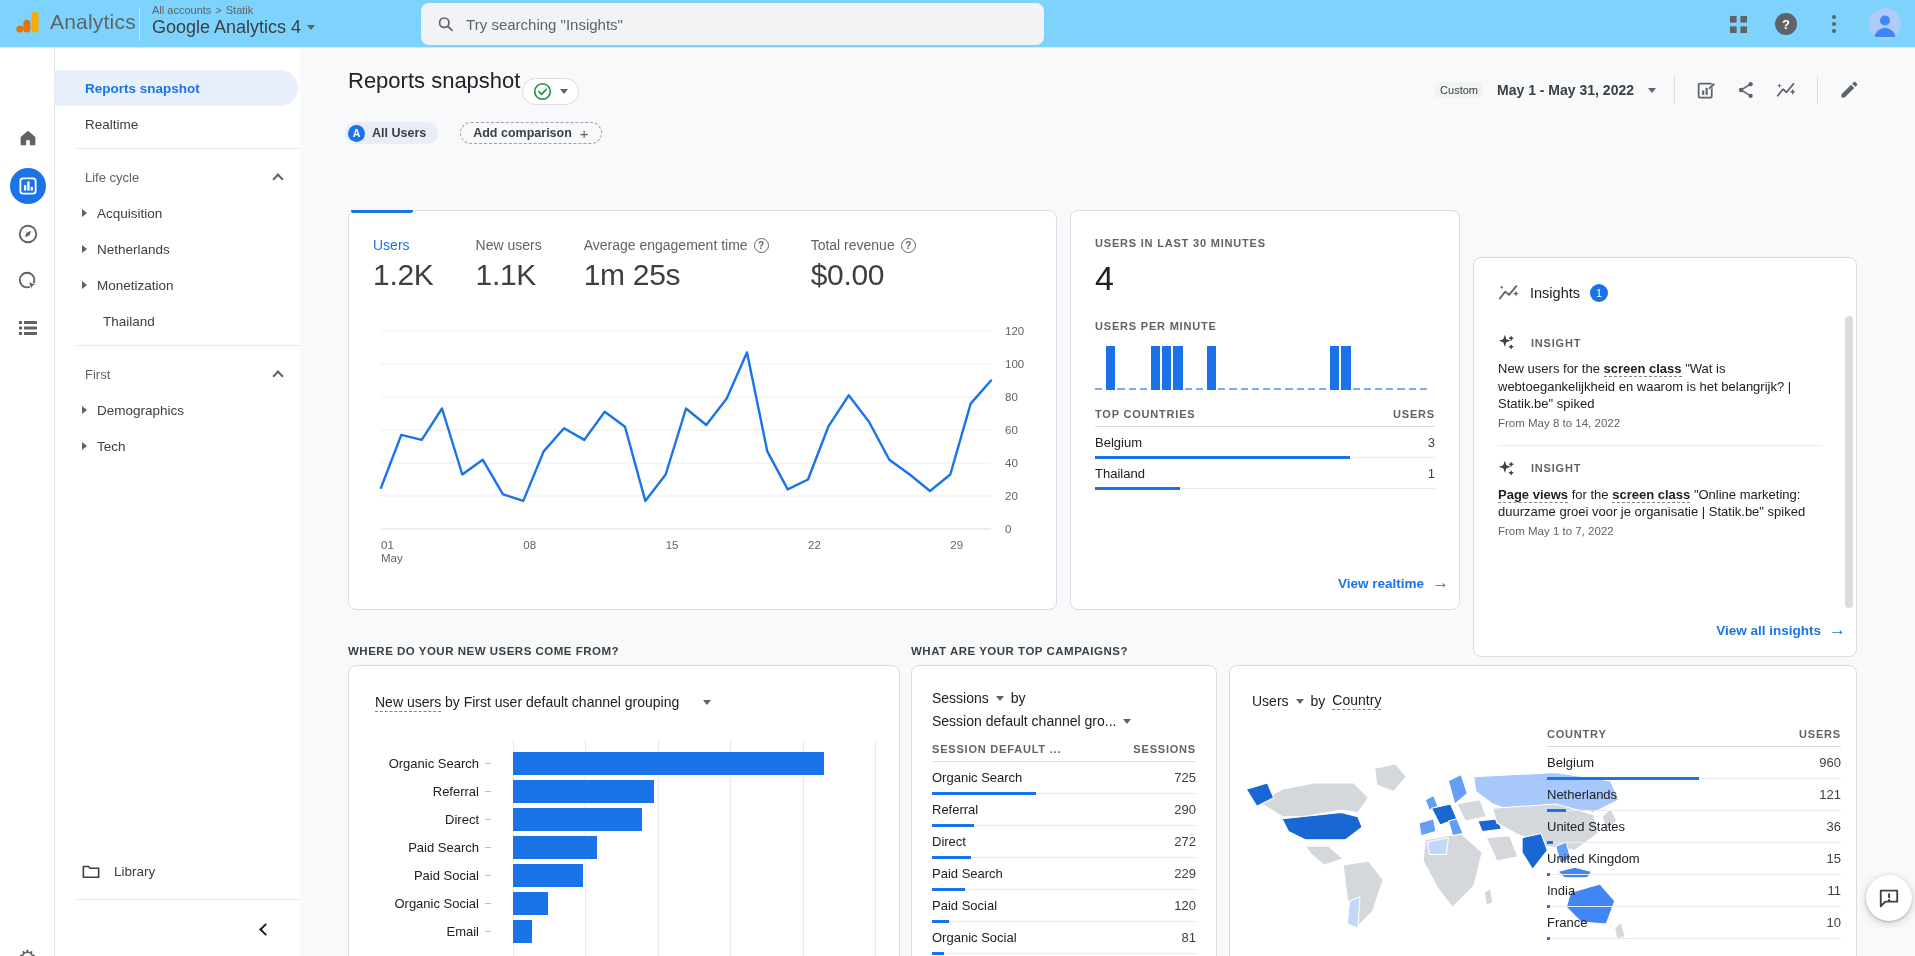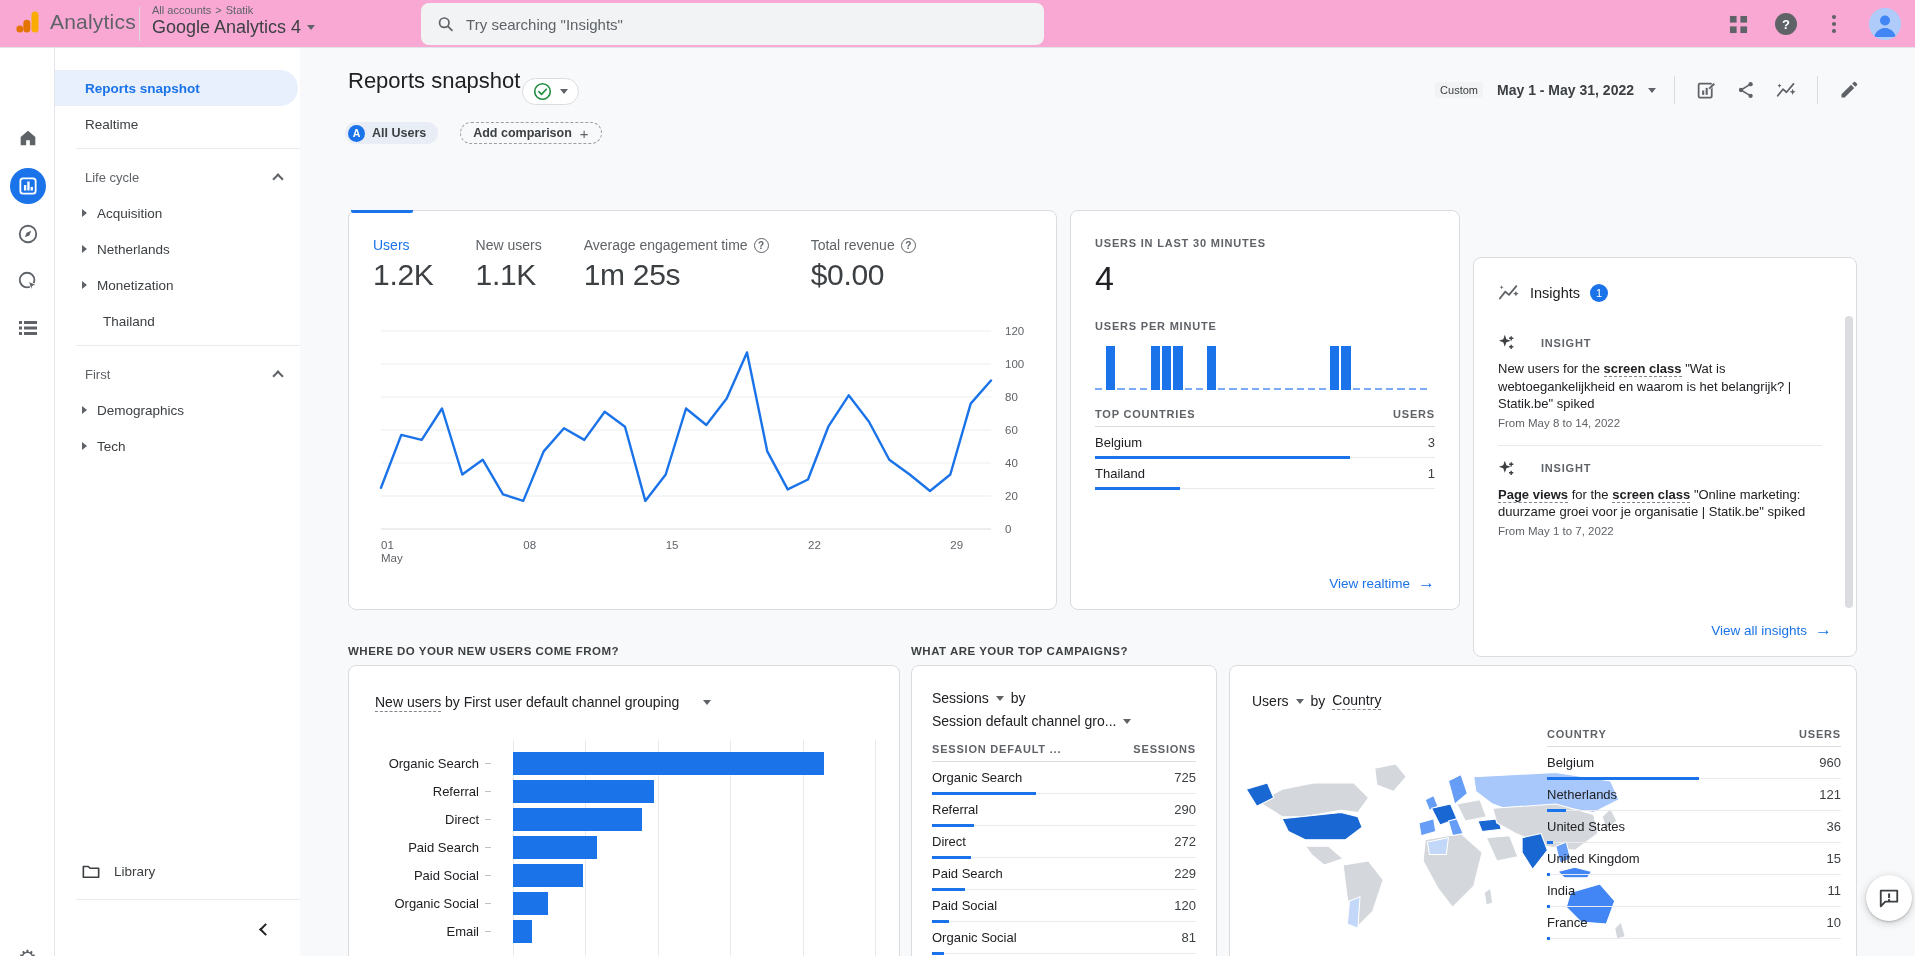--- a/index.html
+++ b/index.html
@@ -1,21 +1,21 @@
 <!DOCTYPE html>
 <html><head>
 <meta charset="utf-8">
 <style>
   * { box-sizing: border-box; margin: 0; padding: 0; }
   html,body { width:1915px; height:956px; overflow:hidden; }
   body { font-family: "Liberation Sans", "DejaVu Sans", sans-serif; background:#f8f9fa; color:#202124; }
   #app { position:relative; width:1915px; height:956px; overflow:hidden; background:#f8f9fa; }
 
   
-  .topbar { position:absolute; top:0; left:0; width:1915px; height:48px; background:#f9a8d4; border-bottom:1px solid #e0e3e7; z-index:30; }
+  .topbar { position:absolute; top:0; left:0; width:1915px; height:48px; background:#7dd3fc; border-bottom:1px solid #e0e3e7; z-index:30; }
   .logo-wrap { position:absolute; left:14px; top:8px; display:flex; align-items:center; gap:8px; }
   .logo-text { font-size:21px; color:#5f6368; letter-spacing:.2px; }
   .hdr-divider { position:absolute; left:139px; top:7px; width:1px; height:34px; background:#dadce0; }
   .crumb-wrap { position:absolute; left:152px; top:4px; }
   .crumb-line1 { font-size:11px; color:#5f6368; display:flex; gap:4px; align-items:center;}
   .crumb-line2 { font-size:18px; color:#3c4043; margin-top:1px; display:flex; align-items:center; gap:6px; }
   .search-box { position:absolute; left:421px; top:3px; width:623px; height:42px; background:#f1f3f4; border-radius:8px; display:flex; align-items:center; padding:0 16px; gap:12px; }
   .search-box input { border:none; outline:none; background:transparent; font-size:15px; color:#3c4043; width:100%; font-family:inherit; }
   .search-box input::placeholder { color:#5f6368; }
   .hdr-icons { position:absolute; right:14px; top:0; height:48px; display:flex; align-items:center; gap:22px; }
@@ -89,30 +89,30 @@
   .rt-minute-label { margin-top:22px; }
   .minute-chart { margin-top:14px; width:334px; height:44px; display:flex; align-items:flex-end; gap:2px; }
   .mslot { flex:1; position:relative; height:100%; }
   .mslot .bar { position:absolute; bottom:0; left:0; right:0; height:100%; background:#1a73e8; }
   .mslot .dash { position:absolute; bottom:0; left:0; right:2px; height:2px; background:#7baaf7; }
   .rt-tbl-head { margin-top:18px; display:flex; justify-content:space-between; }
   .rt-head-rule { height:1px; background:#dadce0; margin-top:6px; }
   .rt-row { position:relative; height:31px; border-bottom:1px solid #e8eaed; display:flex; align-items:center; justify-content:space-between; font-size:13px; }
   .rt-row .nm { color:#202124; } .rt-row .vl { color:#3c4043; }
   .rt-row .ubar { position:absolute; left:0; bottom:-2px; height:3px; background:#1a73e8; z-index:2; }
-  .card-link { position:absolute; right:24px; bottom:16px; display:flex; align-items:center; gap:8px; color:#1a73e8; font-size:13.5px; font-weight:normal; cursor:pointer; }
+  .card-link { position:absolute; right:10px; bottom:16px; display:flex; align-items:center; gap:8px; color:#1a73e8; font-size:13.5px; font-weight:bold; cursor:pointer; }
   .arrow-right::after { content:"→"; font-size:17px; }
 
   
   .ins-header { position:absolute; left:24px; top:24px; display:flex; align-items:center; gap:10px; }
   .ins-title { font-size:14.5px; color:#202124; }
   .ins-badge { width:18px; height:18px; border-radius:50%; background:#1a73e8; color:#fff; font-size:11px; display:flex; align-items:center; justify-content:center; }
   .ins-body { position:absolute; left:24px; top:66px; right:34px; }
   .ins-block { padding:10px 0 12px; cursor:pointer; }
-  .ins-label-row { display:flex; align-items:center; gap:26px; }
+  .ins-label-row { display:flex; align-items:center; gap:16px; }
   .ins-label { font-size:11px; letter-spacing:.8px; color:#5f6368; font-weight:bold; }
   .ins-text { font-size:13px; line-height:17.5px; color:#202124; margin-top:9px; }
   .ins-text .du { border-bottom:1px dashed #80868b;font-weight:bold; }
   .ins-date { font-size:11.5px; color:#5f6368; margin-top:4px; }
   .ins-rule { height:1px; background:#e8eaed; margin:4px 0; }
   .ins-scrollbar { position:absolute; right:3px; top:58px; width:8px; height:292px; background:#dadce0; border-radius:4px; }
 
   
   .section-label { position:absolute; font-size:11.5px; letter-spacing:.5px; font-weight:bold; color:#3c4043; }
 

